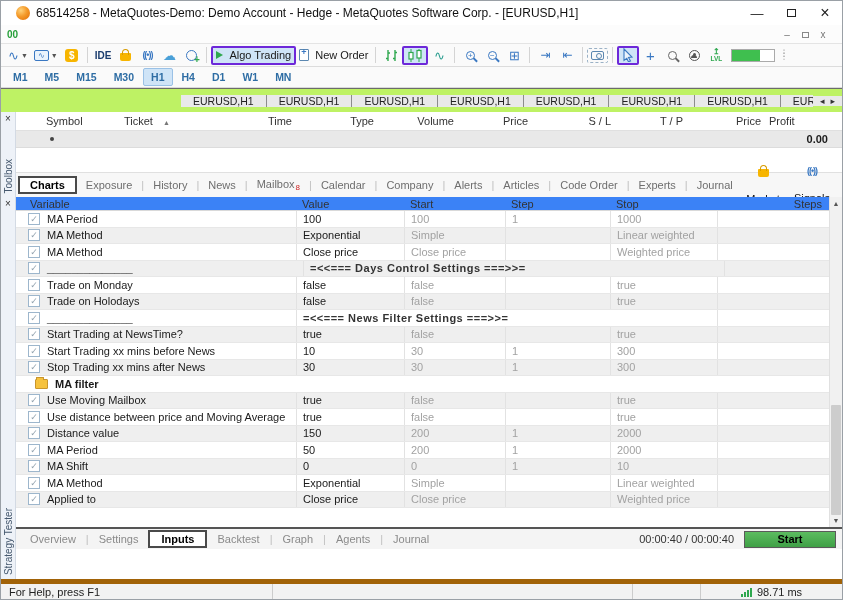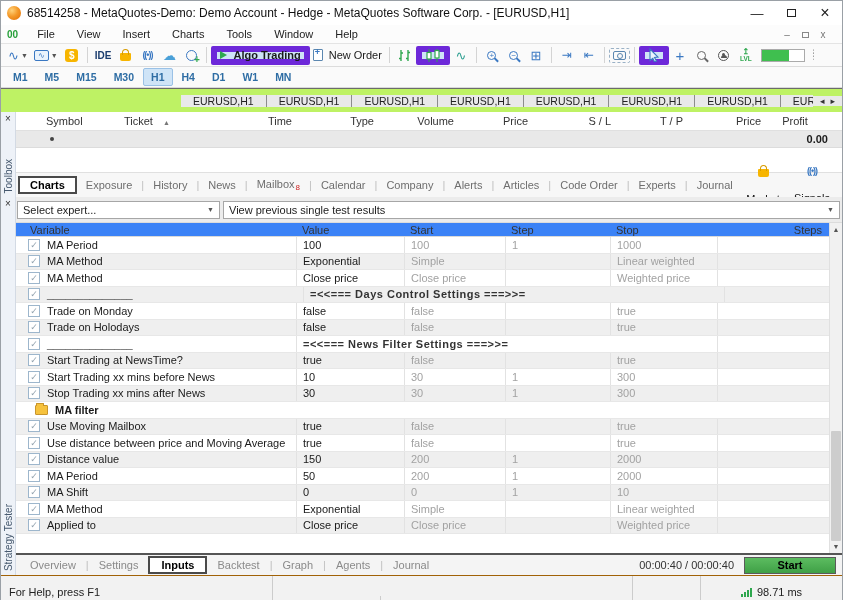--- a/index.html
+++ b/index.html
@@ -1,42 +1,42 @@
 <!DOCTYPE html>
 <html><head>
 <meta charset="utf-8">
 <style>
   * { margin:0; padding:0; box-sizing:border-box; }
   html,body { width:843px; height:600px; overflow:hidden; background:#fff;
     font-family:"Liberation Sans", sans-serif; font-size:11px; color:#1a1a1a; }
   .win { width:843px; height:600px; display:flex; flex-direction:column; border:1px solid #9aa0a6; }
 
   
-  .titlebar { height:24px; display:flex; align-items:center; background:#fff; padding-left:6px; flex:0 0 auto; }
+  .titlebar { height:24px; display:flex; align-items:center; background:#fff; padding-left:6px; flex:0 0 auto;margin-left:9px; }
   .logo { width:14px; height:14px; border-radius:50%;
     background:radial-gradient(circle at 35% 32%, #ffd27a 0%, #f49a2a 45%, #e06a00 100%); margin-right:6px; flex:0 0 auto;}
   .tb-title { font-size:12px; color:#111; white-space:nowrap; overflow:hidden; flex:1; }
   .win-controls { display:flex; align-items:center; height:100%; }
   .wc { width:34px; height:100%; display:flex; align-items:center; justify-content:center; color:#222; font-size:13px; cursor:default;}
   .wbox { width:9px; height:8px; border:1px solid #222; display:inline-block; }
   .wc-close { font-size:16px; }
 
   
   .menubar { height:19px; display:flex; align-items:center; background:#fcfcfc; border-bottom:1px solid #e4e4e4; padding-left:4px; flex:0 0 auto;}
   .mt5doc { color:#27a03a; font-weight:bold; font-size:10px; letter-spacing:0; margin:0 8px 0 2px; }
   .menu-item { padding:0 11px; height:100%; display:flex; align-items:center; color:#222; }
   .mdi-controls { margin-left:auto; display:flex; align-items:center; padding-right:10px; color:#777; }
   .mdic { width:18px; text-align:center; font-size:10px; }
   .mdibox { width:7px; height:6px; border:1px solid #888; display:inline-block;}
 
   
   .toolbar { height:23px; display:flex; align-items:center; background:#fafafa; border-bottom:1px solid #dcdcdc; padding:0 4px; flex:0 0 auto; }
   .tsep { width:1px; height:16px; background:#d4d4d4; margin:0 4px; flex:0 0 auto;}
   .tbtn { height:19px; min-width:22px; padding:0 3px; display:flex; align-items:center; justify-content:center; border-radius:2px; gap:2px; flex:0 0 auto;}
-  .tbtn.active { background:#cfe4f7; border:6px solid #6d28d9;font-weight:bold; }
+  .tbtn.active { background:#cfe4f7; border:2px solid #6d28d9; }
   .caret { font-size:7px; color:#555; }
   .wave { color:#3a78c2; font-size:13px; line-height:1; }
   .wave2 { color:#2a9d8f; font-size:13px; line-height:1;}
   .chartframe { width:15px; height:11px; border:1px solid #3a78c2; border-radius:2px; display:flex; align-items:center; justify-content:center; font-size:8px; color:#3a78c2; background:#eaf3fc;}
   .dollar { width:13px; height:13px; background:#f7b500; border-radius:3px; color:#fff; font-weight:bold; font-size:10px; display:flex; align-items:center; justify-content:center;}
   .idetxt { color:#1a3c6e; font-weight:bold; font-size:10px; }
   .bag { width:11px; height:8px; background:#f7b500; border-radius:1px 1px 2px 2px; position:relative; display:inline-block; margin-top:4px;}
   .bag::before { content:''; position:absolute; top:-4px; left:2px; width:5px; height:5px; border:1.5px solid #d89c00; border-bottom:none; border-radius:4px 4px 0 0;}
   .sig { color:#3a78c2; font-size:9px; font-weight:bold; letter-spacing:-1px; }
   .cloud { color:#4aa0d8; font-size:13px; line-height:1;}
@@ -134,21 +134,21 @@
 
   .bottom-strip { height:19px; background:#fff; }
 
   .bottom-tabs { height:22px; display:flex; align-items:center; background:#f4f4f4; border-top:2px solid #555; padding-left:4px;}
   .btm-tab { color:#8a8a8a; padding:2px 10px; white-space:nowrap;}
   .btm-tab.active { background:#fff; border:2px solid #4a4a4a; color:#000; font-weight:bold; padding:1px 11px;}
   .elapsed { margin-left:auto; color:#333; padding-right:10px; }
   .start-btn { width:92px; height:17px; background:linear-gradient(#5cbc60,#3fa046); border:1px solid #5a5a5a; color:#000; display:flex; align-items:center; justify-content:center; margin-right:6px; font-weight:600;}
 
   
-  .statusbar { height:32px; display:flex; align-items:center; background:#f2f2f2; border-top:1px solid #a16207; flex:0 0 auto;}
+  .statusbar { height:20px; display:flex; align-items:center; background:#f2f2f2; border-top:5px solid #a16207; flex:0 0 auto;}
   .sb-seg { height:100%; display:flex; align-items:center; padding:0 8px; border-right:1px solid #cccccc; color:#222;}
   .sb-help { flex:0 0 272px; }
   .sb-profile { flex:0 0 108px;margin-top:40px; }
   .sb-e1 { flex:0 0 252px; } .sb-e2 { flex:0 0 68px; }
   .sb-ping { flex:1; border-right:none; justify-content:center; gap:5px;}
   .bars { display:flex; align-items:flex-end; gap:1px; height:10px;}
   .bars i { width:2px; background:#2fa84f; display:block;}
   .bars i:nth-child(1){height:3px}.bars i:nth-child(2){height:5px}.bars i:nth-child(3){height:7px}.bars i:nth-child(4){height:9px}
 </style>
 </head>
@@ -163,29 +163,20 @@
       <span class="wc">—</span>
       <span class="wc">
           <span class="wbox"></span>
         </span>
       <span class="wc wc-close">×</span>
     </div>
   </div>
 
   <div class="menubar">
     <span class="mt5doc">00</span>
-    <div id="menus" style="display:flex;height:100%">
-        <div class="menu-item">File</div>
-        <div class="menu-item">View</div>
-        <div class="menu-item">Insert</div>
-        <div class="menu-item">Charts</div>
-        <div class="menu-item">Tools</div>
-        <div class="menu-item">Window</div>
-        <div class="menu-item">Help</div>
-      </div>
     <div class="mdi-controls">
       <span class="mdic">–</span>
       <span class="mdic"><span class="mdibox"></span></span>
       <span class="mdic">x</span>
     </div>
   </div>
 
   <div class="toolbar">
     <span class="tbtn">
         <span class="wave">∿</span>
@@ -330,21 +321,21 @@
       <div class="trade-header" id="tradeHeader">
           <div class="th" style="width: 104px; text-align: left; padding-left: 30px;"><span>Symbol</span></div>
           <div class="th" style="width: 76px; text-align: left;"><span>Ticket</span><span class="sortarrow">▲</span></div>
           <div class="th" style="width: 100px; text-align: right;"><span>Time</span></div>
           <div class="th" style="width: 82px; text-align: right;"><span>Type</span></div>
           <div class="th" style="width: 80px; text-align: right;"><span>Volume</span></div>
           <div class="th" style="width: 74px; text-align: right;"><span>Price</span></div>
           <div class="th" style="width: 83px; text-align: right;"><span>S / L</span></div>
           <div class="th" style="width: 72px; text-align: right;"><span>T / P</span></div>
           <div class="th" style="width: 78px; text-align: right;"><span>Price</span></div>
-          <div class="th" style="flex: 1 1 0%; text-align: center; padding-right: 21px;"><span>Profit</span></div>
+          <div class="th" style="flex: 1 1 0%; text-align: left; padding-right: 21px;"><span>Profit</span></div>
         </div>
       <div class="balance-row">
         <span class="bullet"></span>
         <span class="balance-profit">0.00</span>
       </div>
       <div class="trade-empty"></div>
       <div class="toolbox-tabs" id="toolboxTabs">
           <span class="btab active">
             <span>Charts</span>
           </span>
@@ -405,30 +396,20 @@
         </div>
     </div>
   </div>
 
   <div class="panel" style="flex:1 1 auto;">
     <div class="vstrip">
       <span class="x">×</span>
       <span class="vlabel">Strategy Tester</span>
     </div>
     <div class="tester-content">
-      <div class="selects-row">
-        <div class="select sel-expert">
-          <span>Select expert...</span>
-          <span class="caret">▼</span>
-        </div>
-        <div class="select sel-results">
-          <span>View previous single test results</span>
-          <span class="caret">▼</span>
-        </div>
-      </div>
       <div class="inputs-area">
         <div class="inputs-header" id="inputsHeader">
             <div class="ih" style="width: 280px; padding-left: 14px;">Variable</div>
             <div class="ih" style="width: 108px;">Value</div>
             <div class="ih" style="width: 101px;">Start</div>
             <div class="ih" style="width: 105px;">Step</div>
             <div class="ih" style="width: 107px;">Stop</div>
             <div class="ih" style="flex: 1 1 0%; text-align: right; padding-right: 20px;">Steps</div>
           </div>
         <div id="inputRows">

